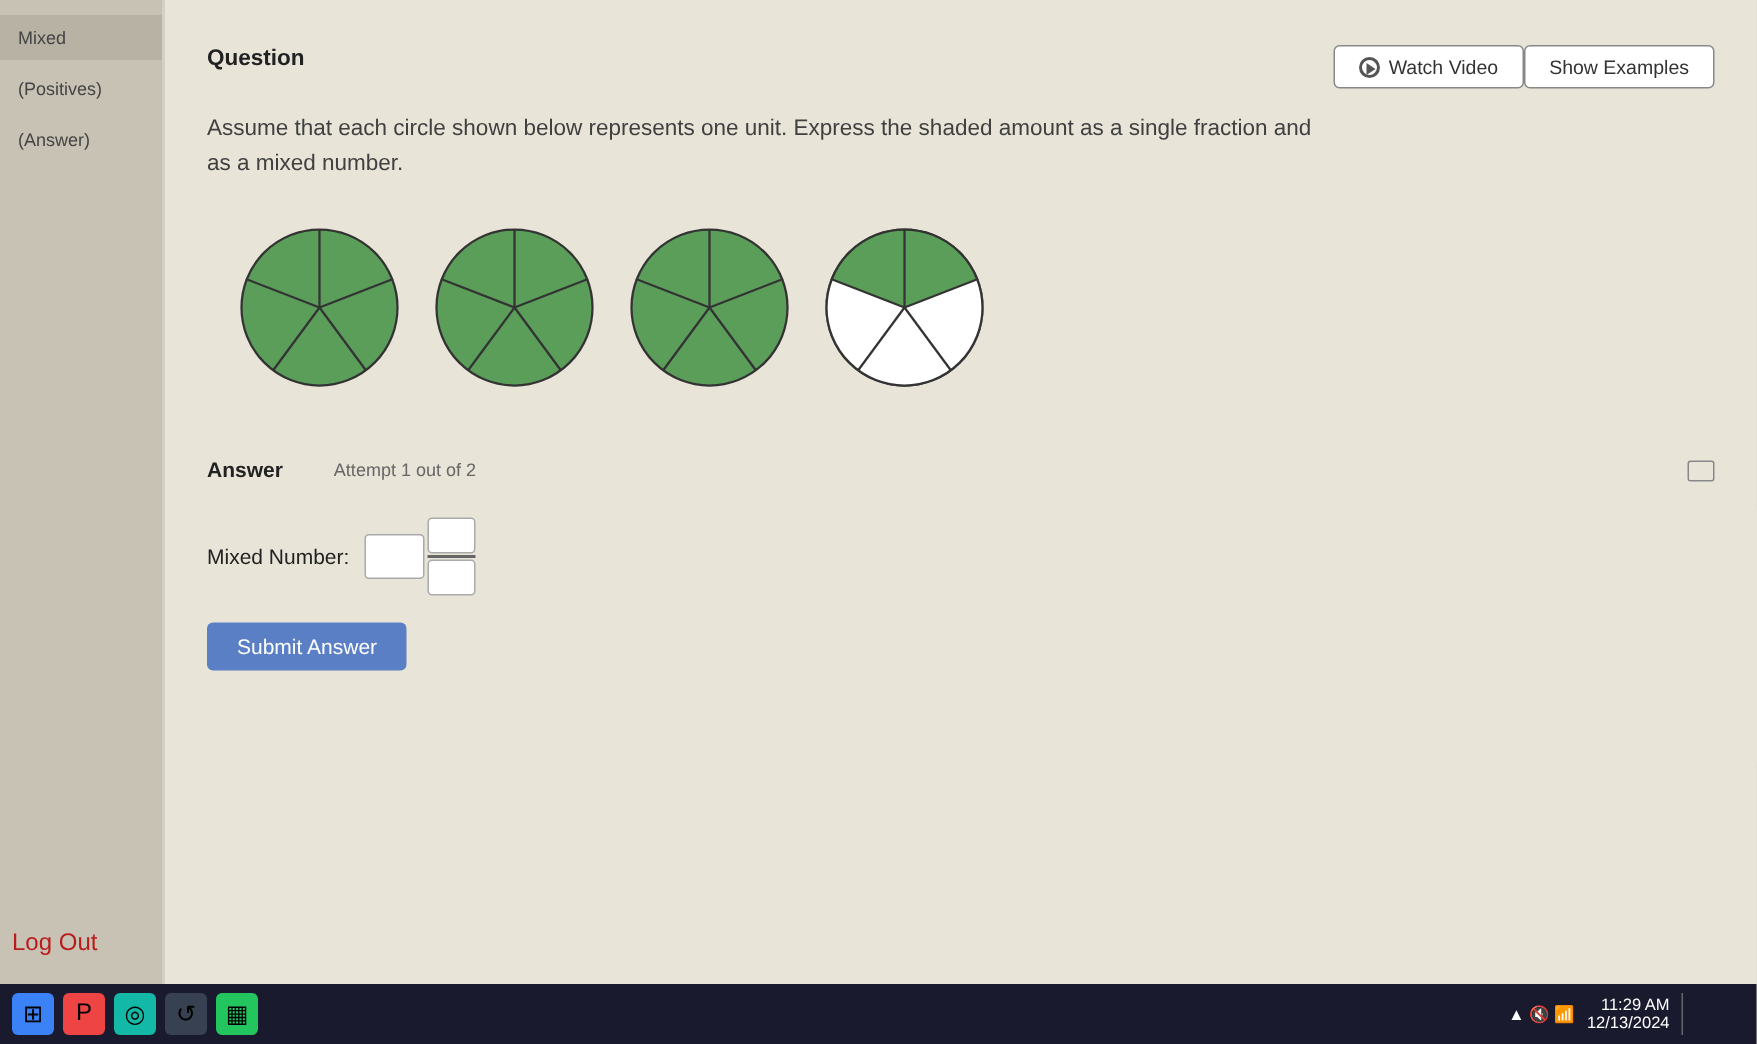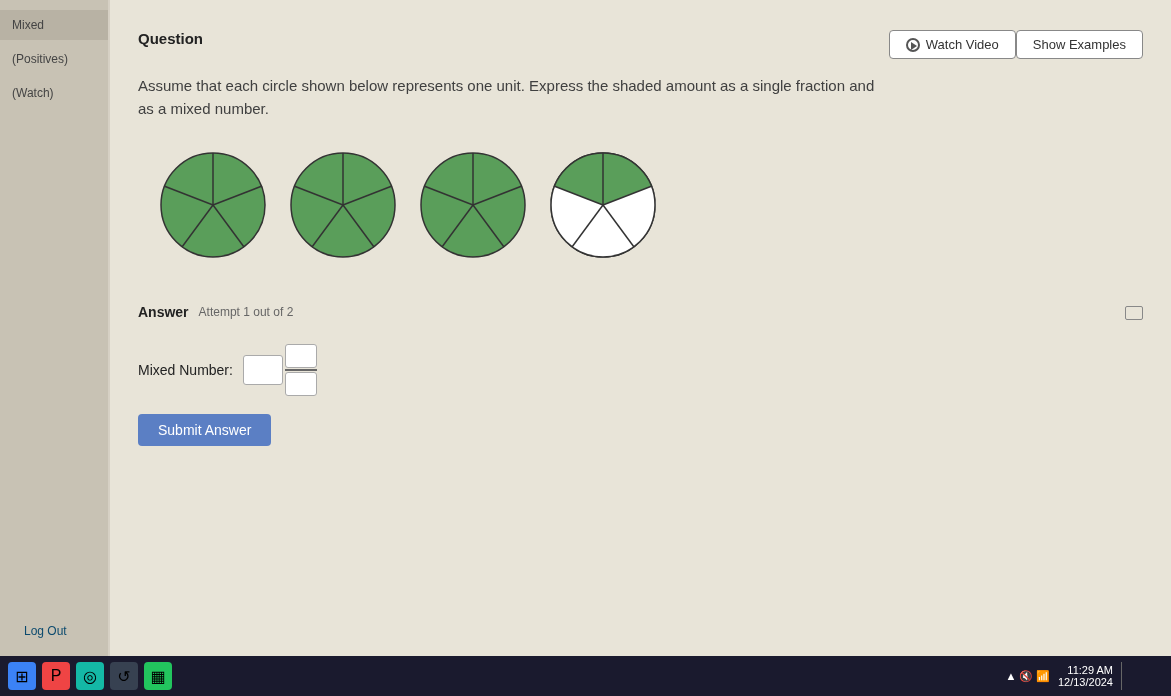--- a/index.html
+++ b/index.html
@@ -95,23 +95,23 @@
       font-size: 12px;
       color: #444;
       cursor: pointer;
     }
 
     .sidebar-item.active {
       background: #b8b2a4;
     }
 
     .sidebar-logout {
-      padding: 8px 24px;
-      font-size: 12px;
-      color: #0c4a6e;
+      padding: 8px 8px;
+      font-size: 16px;
+      color: #b91c1c;
       cursor: pointer;
     }
 
     .question-header {
       display: flex;
       justify-content: space-between;
       align-items: flex-start;
       margin-bottom: 16px;
     }
 
@@ -185,20 +185,21 @@
       margin-bottom: 4px;
       display: flex;
       align-items: center;
       gap: 10px;
     }
 
     .attempt-text {
       font-size: 12px;
       font-weight: normal;
       color: #666;
+      margin-left: 24px;
     }
 
     .small-box-icon {
       width: 18px;
       height: 14px;
       border: 1.5px solid #888;
       border-radius: 2px;
       display: inline-block;
       float: right;
       margin-top: 2px;
@@ -269,21 +270,21 @@
 
 <div class="sidebar">
   <div class="sidebar-items">
     <div class="sidebar-item active">
       <span>Mixed</span>
     </div>
     <div class="sidebar-item">
       <span>(Positives)</span>
     </div>
     <div class="sidebar-item">
-      <span>(Watch)</span>
+      <span>(Answer)</span>
     </div>
   </div>
   <div class="sidebar-logout">
     <span>Log Out</span>
   </div>
 </div>
 
 <div class="main-content">
 
   

